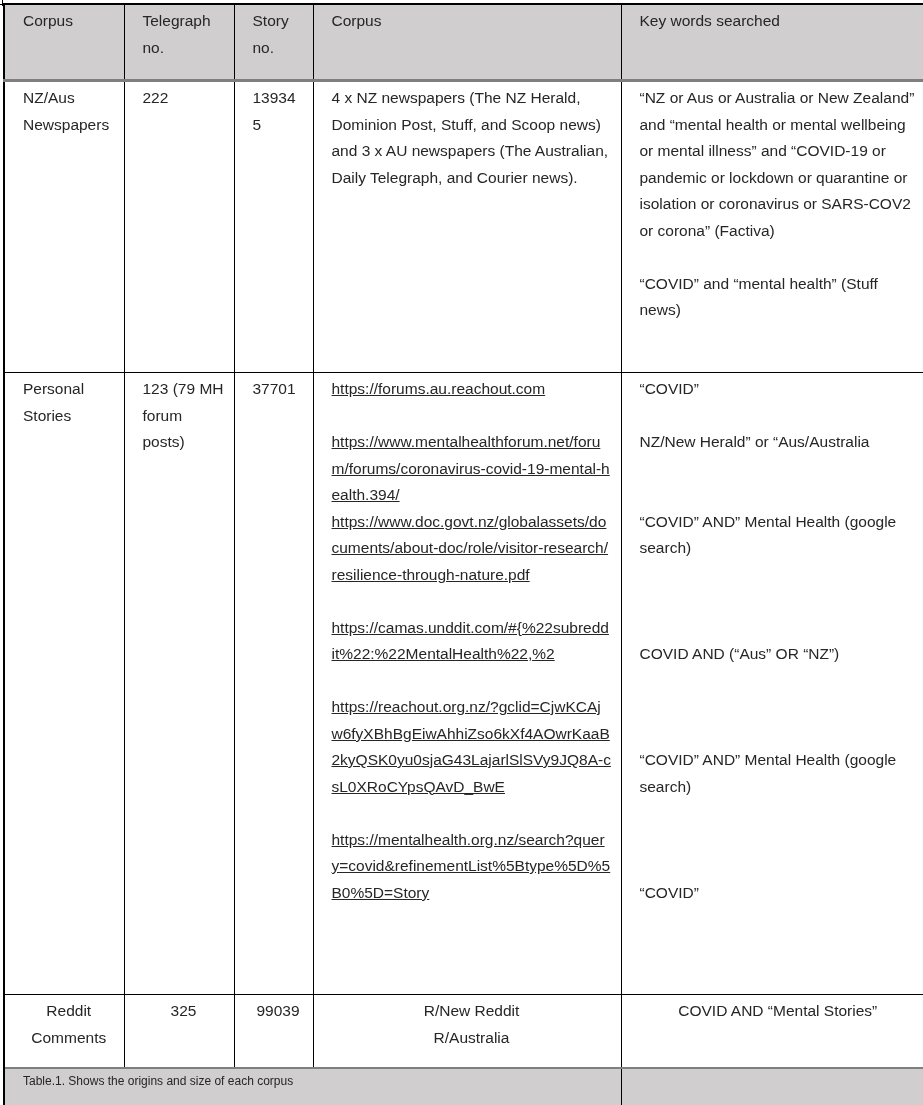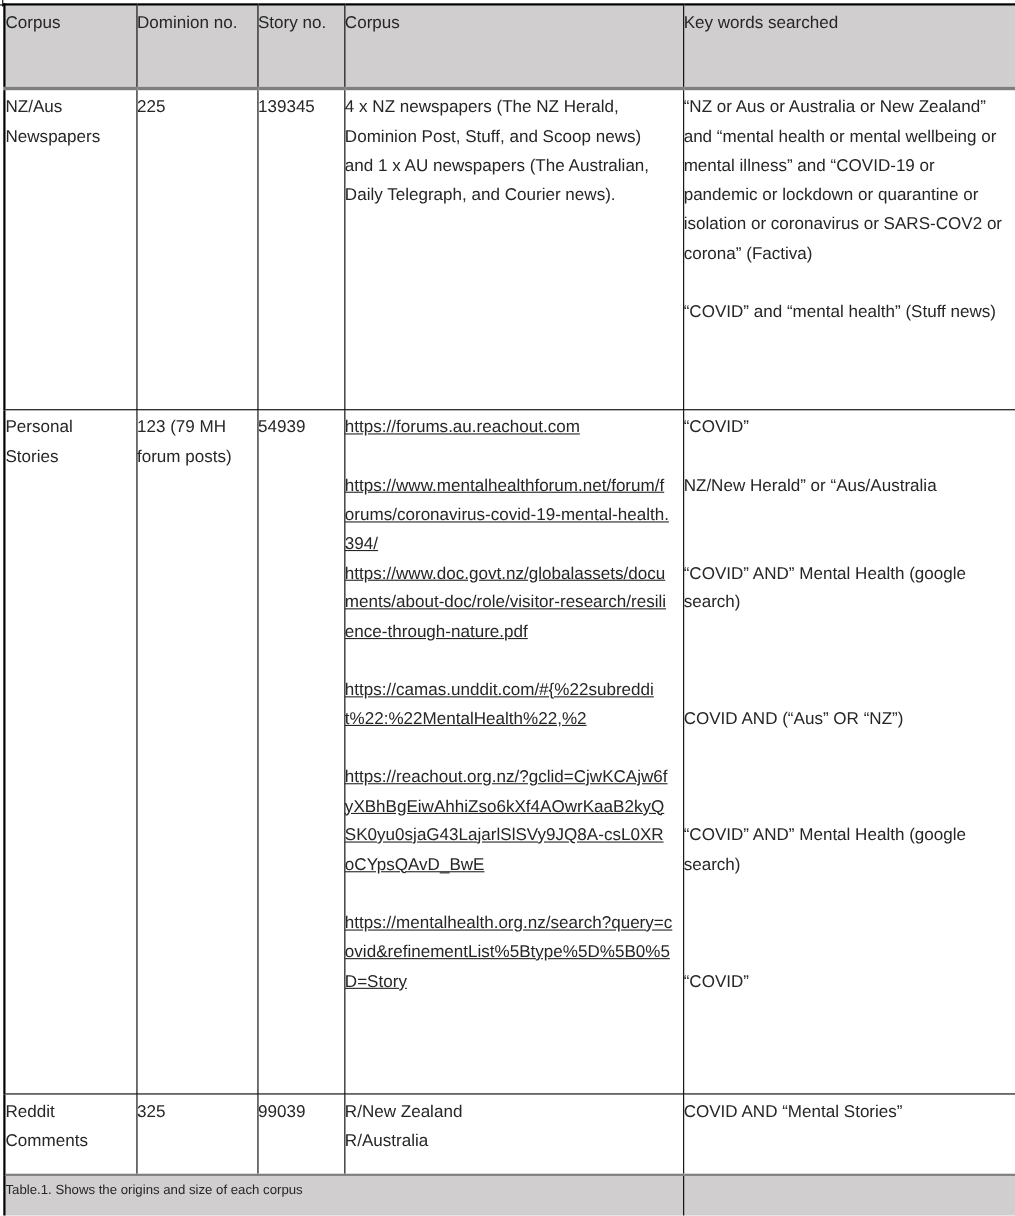--- a/index.html
+++ b/index.html
@@ -39,21 +39,21 @@
       border-collapse: collapse;
       table-layout: fixed;
       font-size: 15.5px;
       line-height: 26.5px;
     }
     table.corpus-table td, table.corpus-table th {
       border: 1px solid #000;
       vertical-align: top;
       text-align: left;
       font-weight: normal;
-      padding: 3px 9px 0 0;
+      padding: 3px 9px 0 18px;
       word-wrap: break-word;
       overflow-wrap: break-word;
     }
     table.corpus-table tr:first-child th {
       border-top: 2px solid #000;
     }
     table.corpus-table th:first-child,
     table.corpus-table td:first-child {
       border-left: 2px solid #000;
     }
@@ -61,21 +61,21 @@
     table.corpus-table td:last-child {
       border-right: none;
     }
     thead th {
       background: #d0cece;
       height: 71px;
       border-bottom: 3px solid #7f7f7f !important;
     }
     tr.row-news td { height: 287px; }
     tr.row-personal td { height: 618px; }
-    tr.row-reddit td { height: 69px; }
+    tr.row-reddit td { height: 69px; text-align: center; }
     tr.row-caption td {
       background: #d0cece;
       height: 40px;
       font-size: 12px;
       line-height: 20px;
       padding-top: 2px;
       border-top: 2px solid #7f7f7f;
       border-bottom: none;
     }
     .block { display: block; }
@@ -94,46 +94,46 @@
   <colgroup>
     <col style="width:120px">
     <col style="width:110px">
     <col style="width:79px">
     <col style="width:308px">
     <col style="width:304px">
   </colgroup>
   <thead>
     <tr>
       <th>Corpus</th>
-      <th>Dominion no.</th>
+      <th>Telegraph no.</th>
       <th>Story no.</th>
       <th>Corpus</th>
       <th>Key words searched</th>
     </tr>
   </thead>
   <tbody>
 
     <tr class="row-news">
       <td>NZ/Aus Newspapers</td>
-      <td>225</td>
+      <td>222</td>
       <td>139345</td>
       <td>
-        <span class="block">4 x NZ newspapers (The NZ Herald, Dominion Post, Stuff, and Scoop news) and 1 x AU newspapers (The Australian, Daily Telegraph, and Courier news).</span>
+        <span class="block">4 x NZ newspapers (The NZ Herald, Dominion Post, Stuff, and Scoop news) and 3 x AU newspapers (The Australian, Daily Telegraph, and Courier news).</span>
       </td>
       <td>
         <span class="kw-block">“NZ or Aus or Australia or New Zealand” and “mental health or mental wellbeing or mental illness” and “COVID-19 or pandemic or lockdown or quarantine or isolation or coronavirus or SARS-COV2 or corona” (Factiva)</span>
         <span class="gap"></span>
         <span class="kw-block">“COVID” and “mental health” (Stuff news)</span>
       </td>
     </tr>
 
     <tr class="row-personal">
       <td>Personal Stories</td>
       <td>123 (79 MH forum posts)</td>
-      <td>54939</td>
+      <td>37701</td>
       <td>
         <span class="src-line">https://forums.au.reachout.com</span>
         <span class="gap"></span>
         <span class="src-line">https://www.mentalhealthforum.net/forum/forums/coronavirus-covid-19-mental-health.394/</span>
         <span class="src-line">https://www.doc.govt.nz/globalassets/documents/about-doc/role/visitor-research/resilience-through-nature.pdf</span>
         <span class="gap"></span>
         <span class="src-line">https://camas.unddit.com/#{%22subreddit%22:%22MentalHealth%22,%2</span>
         <span class="gap"></span>
         <span class="src-line">https://reachout.org.nz/?gclid=CjwKCAjw6fyXBhBgEiwAhhiZso6kXf4AOwrKaaB2kyQSK0yu0sjaG43LajarlSlSVy9JQ8A-csL0XRoCYpsQAvD_BwE</span>
         <span class="gap"></span>
@@ -155,21 +155,21 @@
         <span class="gap"></span>
         <span class="kw-block">“COVID”</span>
       </td>
     </tr>
 
     <tr class="row-reddit">
       <td>Reddit Comments</td>
       <td>325</td>
       <td>99039</td>
       <td>
-        <span class="block">R/New Zealand</span>
+        <span class="block">R/New Reddit</span>
         <span class="block">R/Australia</span>
       </td>
       <td>
         <span class="kw-block">COVID AND “Mental Stories”</span>
       </td>
     </tr>
 
     <tr class="row-caption">
       <td colspan="4">Table.1. Shows the origins and size of each corpus</td>
       <td></td>

